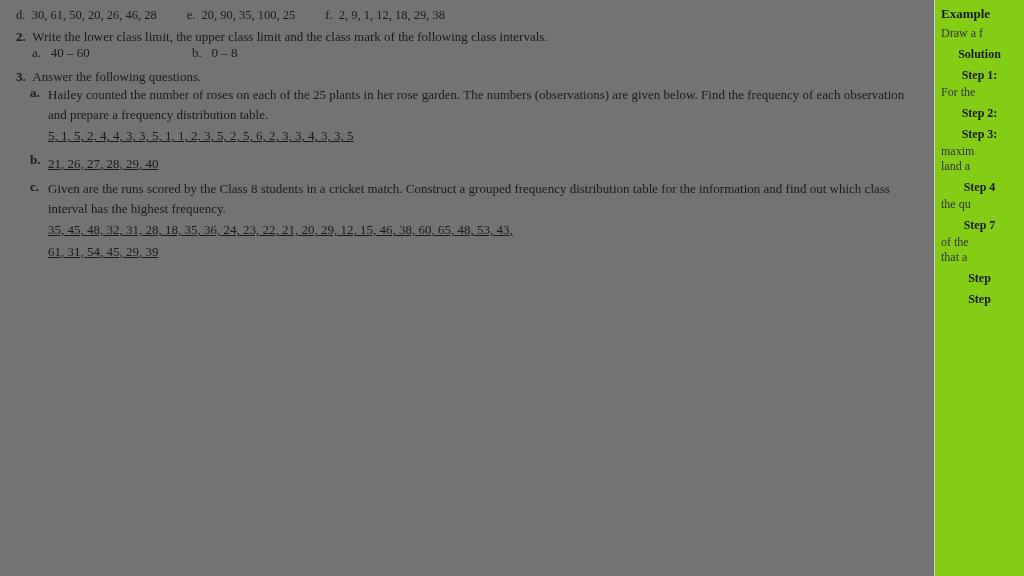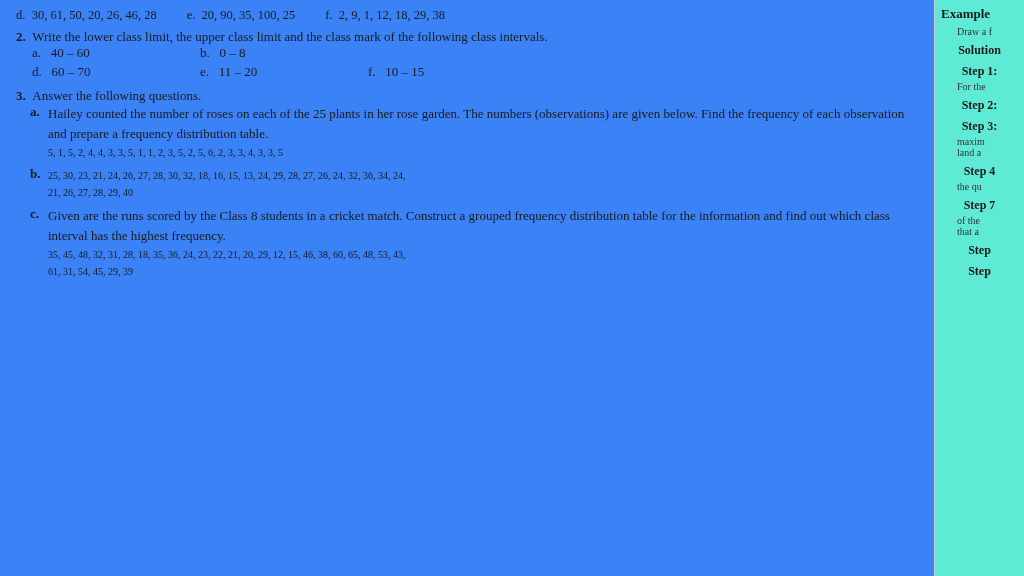--- a/index.html
+++ b/index.html
@@ -14,61 +14,60 @@
       background: #f5f0e8;
       font-family: 'Times New Roman', Times, serif;
       font-size: 13px;
       color: #1a1a1a;
       display: flex;
     }
     .main-content {
       flex: 1;
       padding: 8px 12px 8px 16px;
       position: relative;
-      background: #3b82f6;
+      background: #737373;
     }
     .sidebar {
       width: 90px;
-      background: #5eead4;
+      background: #84cc16;
       padding: 6px 6px;
       border-left: 1px solid #ccc;
       font-size: 12px;
     }
     .question-block {
       margin-bottom: 8px;
     }
     .class-intervals {
       margin-left: 16px;
     }
     .ci-row {
       display: flex;
-      gap: 8px;
+      gap: 0;
       margin-bottom: 3px;
       align-items: center;
     }
     .ci-item {
       min-width: 160px;
       font-size: 13px;
     }
     .sidebar-title {
       font-weight: bold;
       font-size: 13px;
       margin-bottom: 4px;
     }
     .sidebar-step {
       font-weight: bold;
       font-size: 12px;
       margin-top: 6px;
       margin-bottom: 2px;
       text-align: center;
     }
     .sidebar-text {
-      font-size: 10px;
+      font-size: 12px;
       color: #333;
-      margin-left: 16px;
     }
     .top-answers {
       display: flex;
       flex-wrap: wrap;
       gap: 2px 30px;
       margin-bottom: 6px;
       font-size: 12.5px;
     }
     .indent-block {
       margin-left: 14px;
@@ -84,23 +83,24 @@
     .sub-item-letter {
       font-weight: bold;
       min-width: 14px;
       font-size: 13px;
     }
     .sub-item-content {
       font-size: 13px;
       line-height: 1.5;
     }
     .data-seq {
-      font-size: 10px;
+      font-size: 13px;
       margin-left: 0;
       margin-top: 2px;
+      text-decoration: underline;
     }
   </style>
 </head>
 <body>
 
 <div class="main-content">
 
   <div class="top-answers">
     <span>
       <span>d.</span>
@@ -125,34 +125,20 @@
       <div class="ci-row">
         <span class="ci-item">
           <span>a.&nbsp;&nbsp;</span>
           <span>40 – 60</span>
         </span>
         <span class="ci-item">
           <span>b.&nbsp;&nbsp;</span>
           <span>0 – 8</span>
         </span>
       </div>
-      <div class="ci-row">
-        <span class="ci-item">
-          <span>d.&nbsp;&nbsp;</span>
-          <span>60 – 70</span>
-        </span>
-        <span class="ci-item">
-          <span>e.&nbsp;&nbsp;</span>
-          <span>11 – 20</span>
-        </span>
-        <span class="ci-item">
-          <span>f.&nbsp;&nbsp;</span>
-          <span>10 – 15</span>
-        </span>
-      </div>
     </div>
   </div>
 
   <div class="question-block">
     <div>
       <span style="font-weight:bold;">3.</span>
       &nbsp;<span style="font-weight:normal;">Answer the following questions.</span>
     </div>
     <div class="indent-block">
 
@@ -163,21 +149,20 @@
             <span>Hailey counted the number of roses on each of the 25 plants in her rose garden. The numbers (observations) are given below. Find the frequency of each observation and prepare a frequency distribution table.</span>
             <div class="data-seq">5, 1, 5, 2, 4, 4, 3, 3, 5, 1, 1, 2, 3, 5, 2, 5, 6, 2, 3, 3, 4, 3, 3, 5</div>
           </div>
         </div>
       </div>
 
       <div class="sub-item">
         <div class="sub-item-row">
           <span class="sub-item-letter">b.</span>
           <div class="sub-item-content">
-            <div class="data-seq">25, 30, 23, 21, 24, 26, 27, 28, 30, 32, 18, 16, 15, 13, 24, 29, 28, 27, 26, 24, 32, 36, 34, 24,</div>
             <div class="data-seq">21, 26, 27, 28, 29, 40</div>
           </div>
         </div>
       </div>
 
       <div class="sub-item">
         <div class="sub-item-row">
           <span class="sub-item-letter">c.</span>
           <div class="sub-item-content">
             <span>Given are the runs scored by the Class 8 students in a cricket match. Construct a grouped frequency distribution table for the information and find out which class interval has the highest frequency.</span>

